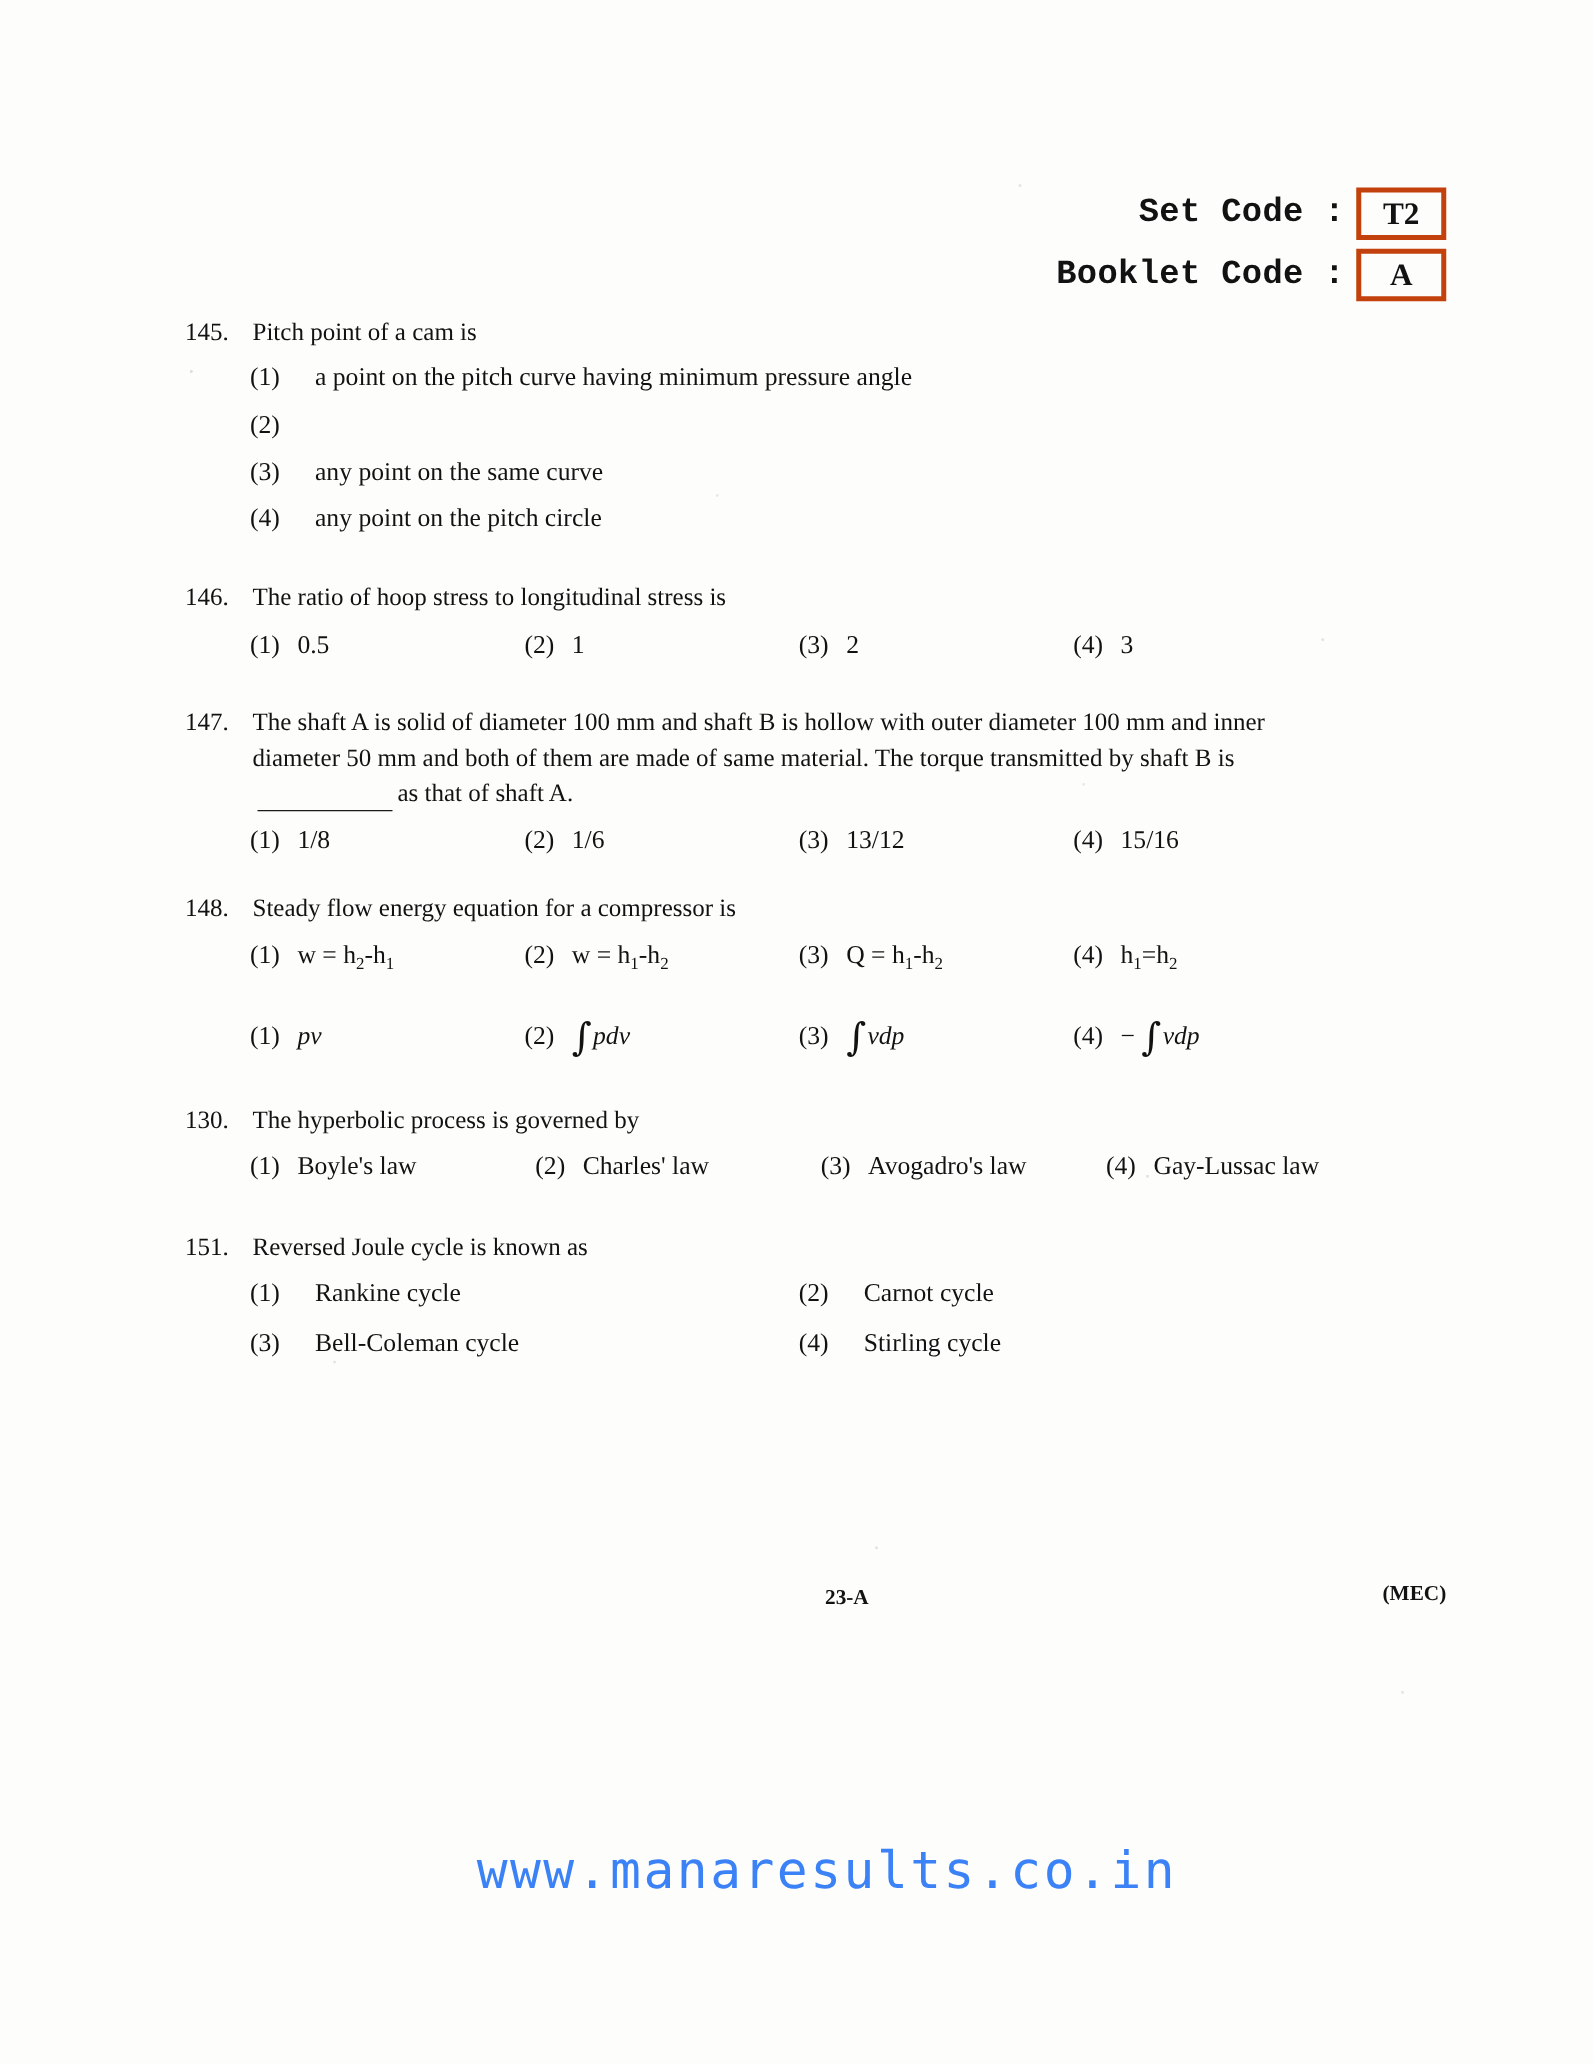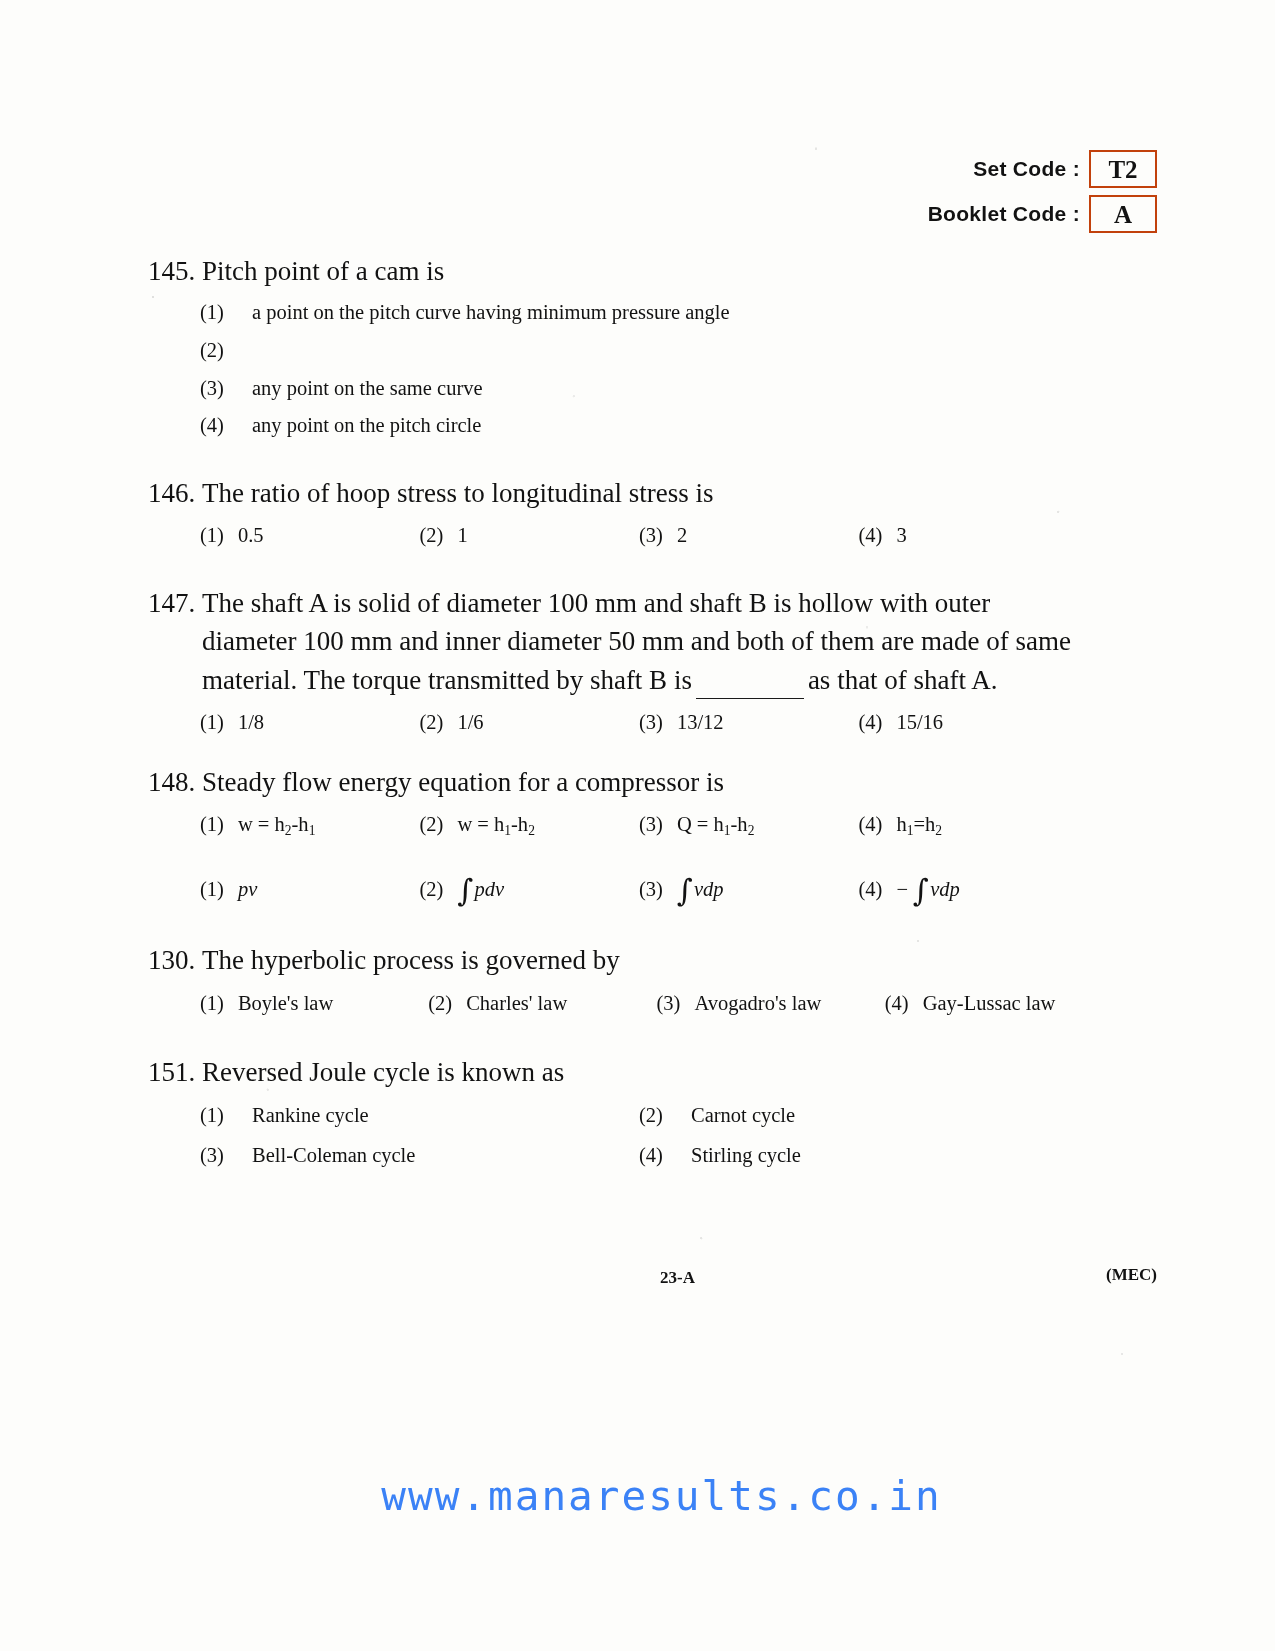--- a/index.html
+++ b/index.html
@@ -43,28 +43,28 @@
     text-align: right;
   }
   .code-row {
     display: flex;
     align-items: center;
     justify-content: flex-end;
     margin-bottom: 7px;
   }
   .code-label {
     font-weight: bold;
-    font-size: 21px;
+    font-size: 27px;
     letter-spacing: .3px;
     padding-right: 9px;
     white-space: nowrap;
-    font-family: Liberation Sans, sans-serif;
+    font-family: Liberation Mono, monospace;
   }
   .code-box {
-    border: 2px solid #c2410c;
+    border: 4px solid #c2410c;
     min-width: 52px;
     height: 34px;
     display: flex;
     align-items: center;
     justify-content: center;
     font-weight: bold;
     font-size: 25px;
     line-height: 1;
     padding: 0 6px;
     font-family: "Liberation Serif", serif;
@@ -76,21 +76,21 @@
     top: 252px;
     left: 148px;
     width: 930px;
   }
   .question {
     margin-bottom: 26px;
   }
   .qhead {
     display: flex;
     align-items: flex-start;
-    font-size: 27px;
+    font-size: 20px;
     line-height: 1.42;
     justify-content: center;
   }
   .qnum {
     width: 54px;
     flex: 0 0 54px;
     text-align: left;
   }
   .qtext {
     flex: 1;

